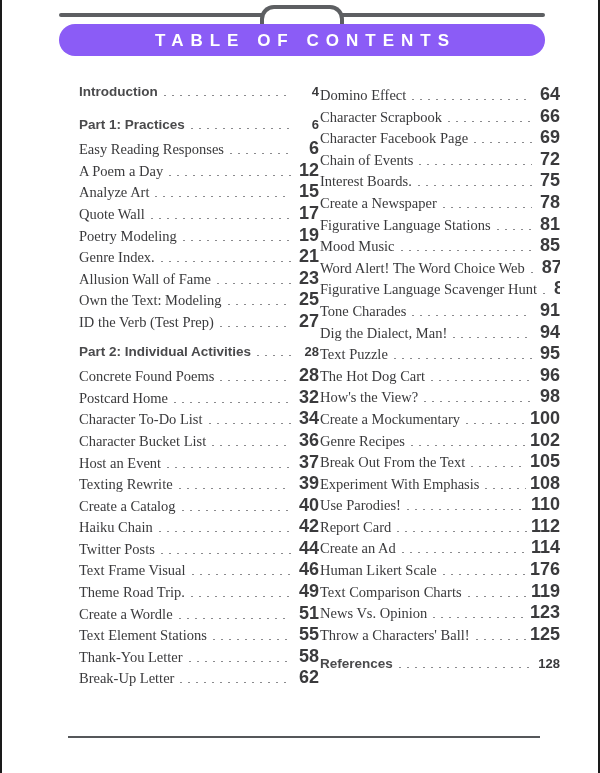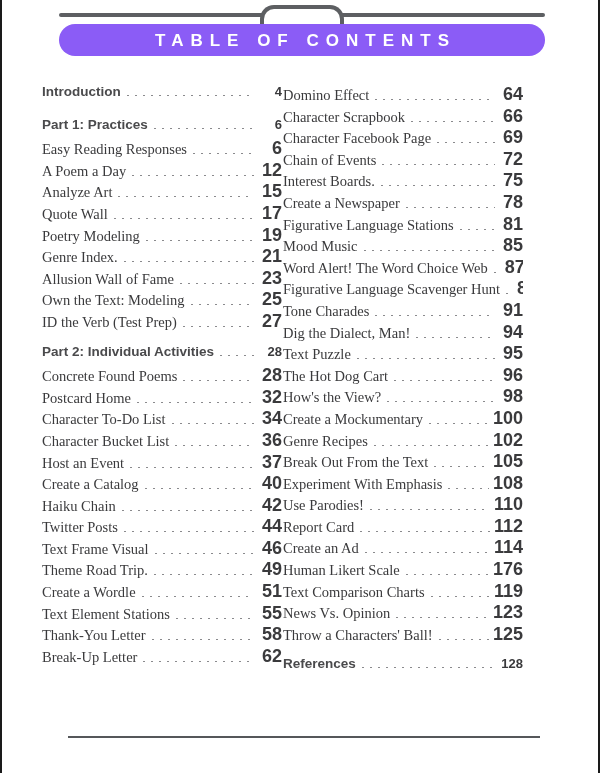--- a/index.html
+++ b/index.html
@@ -83,21 +83,21 @@
     position: absolute;
     left: 0;
     top: 84px;
     width: 600px;
     display: flex;
   }
   .column {
     width: 240px;
     box-sizing: border-box;
   }
-  #col-left  { margin-left: 40px; }
+  #col-left  { margin-left: 77px; }
   #col-right { margin-left: 1px; }
 
   
   .toc-row {
     display: flex;
     align-items: baseline;
     width: 100%;
     height: 21.6px;
     overflow: hidden;
   }
@@ -243,20 +243,25 @@
           <span class="toc-label">Character Bucket List</span>
           <span class="toc-leader"></span>
           <span class="toc-page">36</span>
         </div>
         <div class="toc-row">
           <span class="toc-label">Host an Event</span>
           <span class="toc-leader"></span>
           <span class="toc-page">37</span>
         </div>
         <div class="toc-row">
+          <span class="toc-label">Texting Rewrite</span>
+          <span class="toc-leader"></span>
+          <span class="toc-page">39</span>
+        </div>
+        <div class="toc-row">
           <span class="toc-label">Create a Catalog</span>
           <span class="toc-leader"></span>
           <span class="toc-page">40</span>
         </div>
         <div class="toc-row">
           <span class="toc-label">Haiku Chain</span>
           <span class="toc-leader"></span>
           <span class="toc-page">42</span>
         </div>
         <div class="toc-row">

